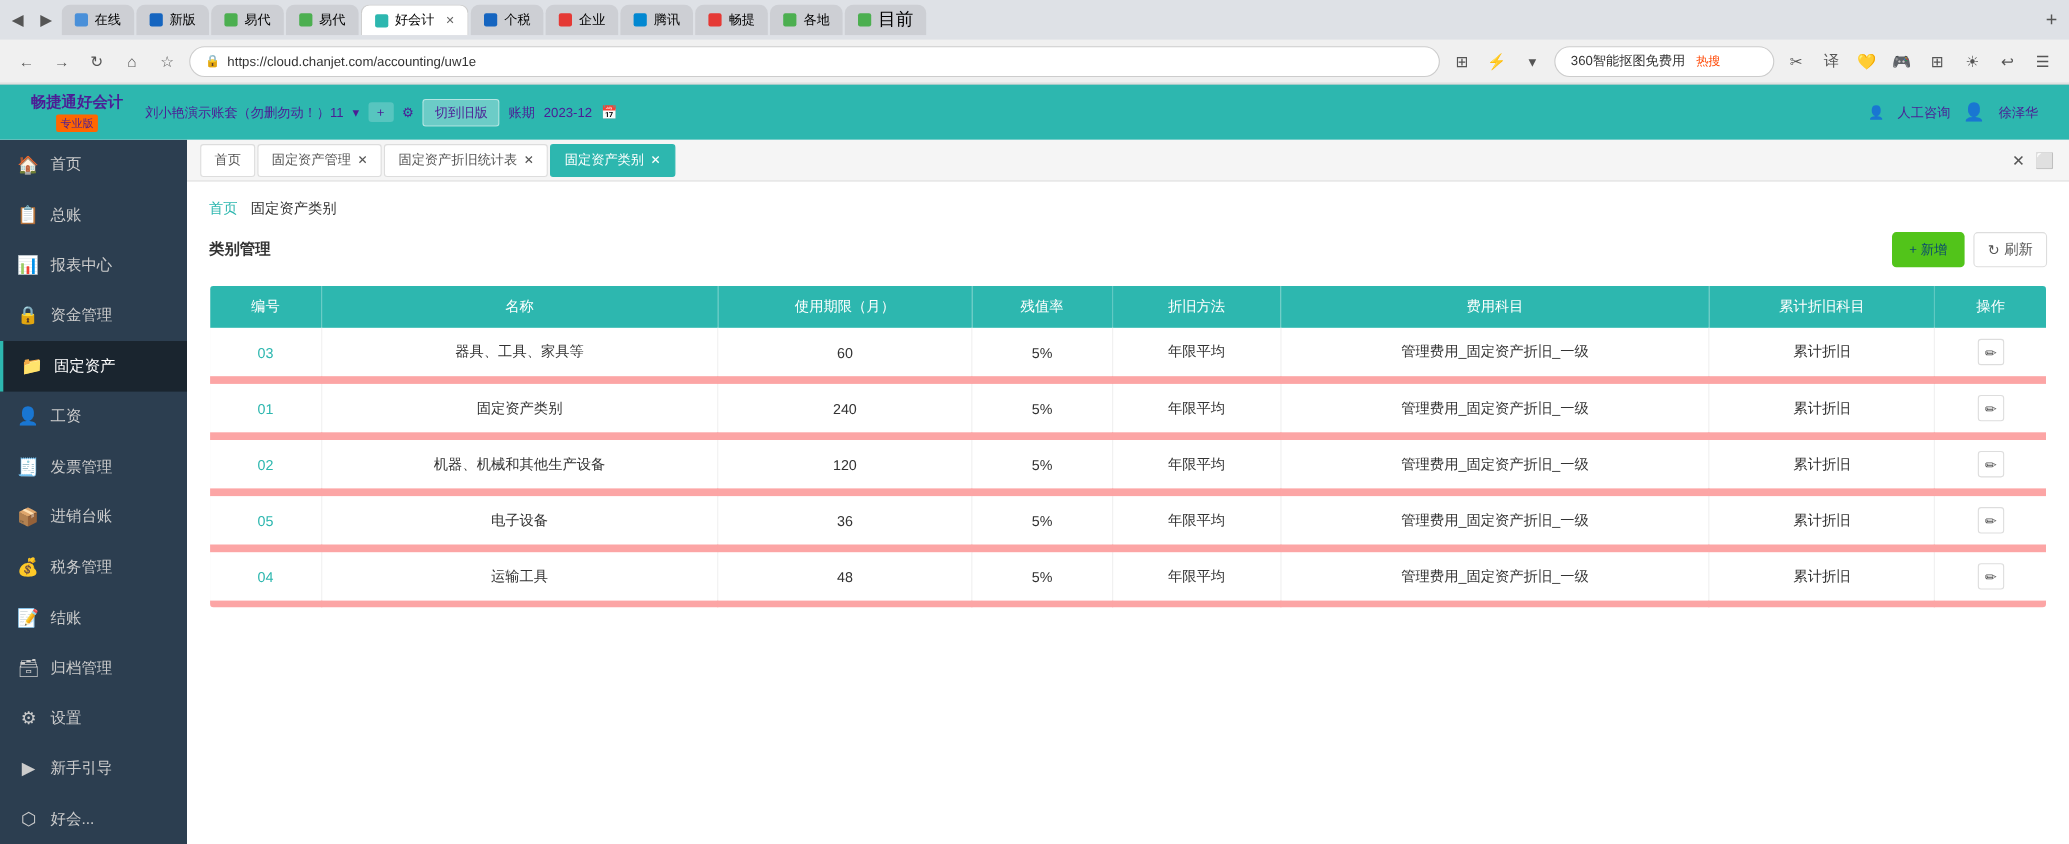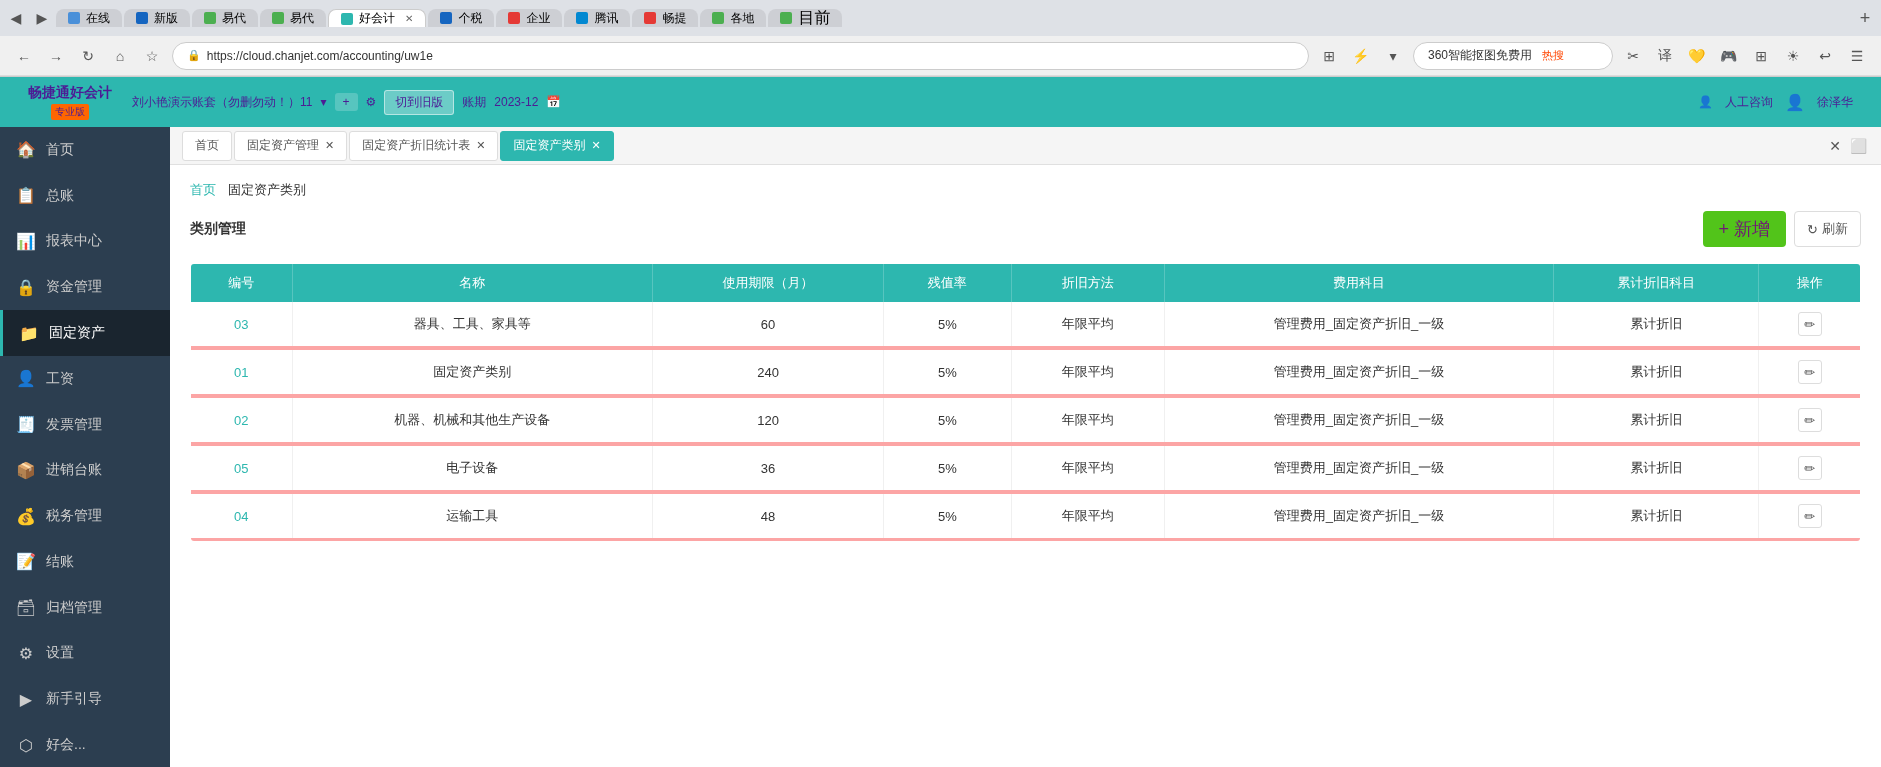--- a/index.html
+++ b/index.html
@@ -14,21 +14,21 @@
       display: flex;
       align-items: center;
       height: 36px;
       padding: 0 4px;
       background: #dee1e6;
       gap: 2px;
     }
     .browser-tab {
       display: flex;
       align-items: center;
-      height: 18px;
+      height: 28px;
       padding: 0 12px;
       border-radius: 8px 8px 0 0;
       font-size: 12px;
       gap: 6px;
       cursor: pointer;
       white-space: nowrap;
       max-width: 160px;
       overflow: hidden;
     }
     .browser-tab.active {
@@ -216,25 +216,25 @@
     .btn-group {
       display: flex;
       gap: 8px;
     }
     .btn-add {
       display: flex;
       align-items: center;
       gap: 4px;
       padding: 6px 16px;
       background: #52c41a;
-      color: #701a75;
+      color: #0c4a6e;
       border: none;
       border-radius: 4px;
       cursor: pointer;
-      font-size: 18px;
+      font-size: 12px;
     }
     .btn-refresh {
       display: flex;
       align-items: center;
       gap: 4px;
       padding: 6px 12px;
       background: #fff;
       color: #555;
       border: 1px solid #ddd;
       border-radius: 4px;
@@ -254,21 +254,21 @@
       color: #fff;
     }
     .data-table thead th {
       padding: 10px 12px;
       text-align: center;
       font-size: 13px;
       font-weight: normal;
       border-right: 1px solid rgba(255,255,255,0.2);
     }
     .data-table tbody tr {
-      border-bottom: 4px solid #fca5a5;
+      border-bottom: 7px solid #fca5a5;
     }
     .data-table tbody td {
       padding: 10px 12px;
       text-align: center;
       font-size: 13px;
       color: #333;
       border-right: 1px solid #f0f0f0;
     }
     .data-table tbody td.code { color: #2db7af; cursor: pointer; }
     .edit-btn {

